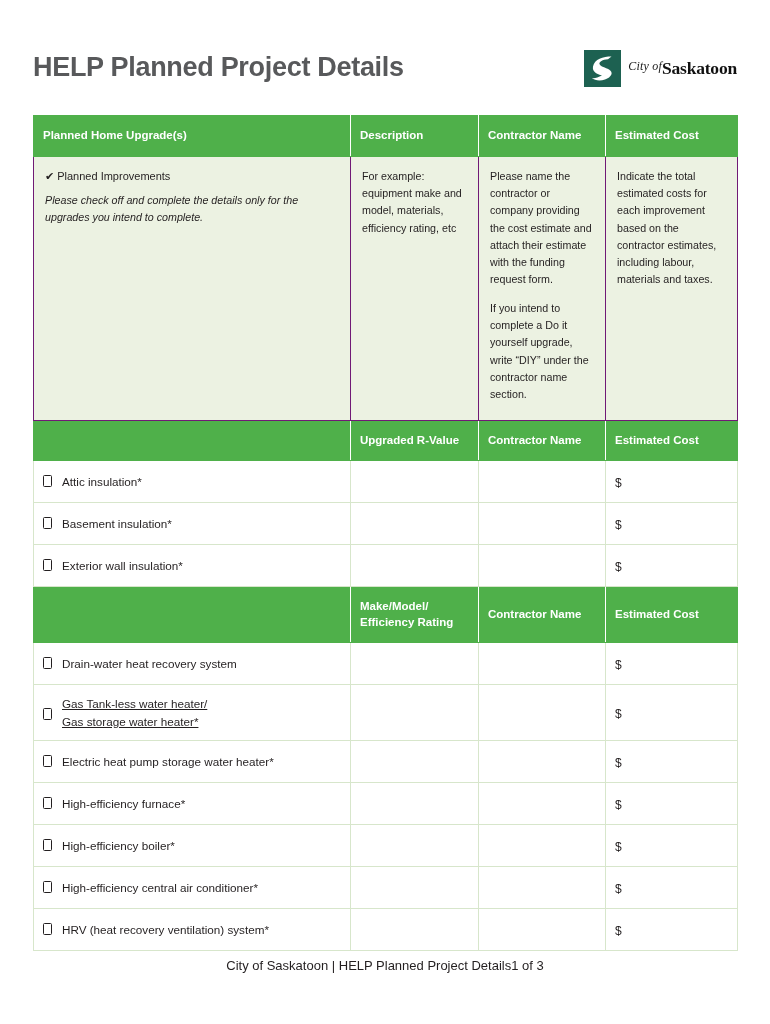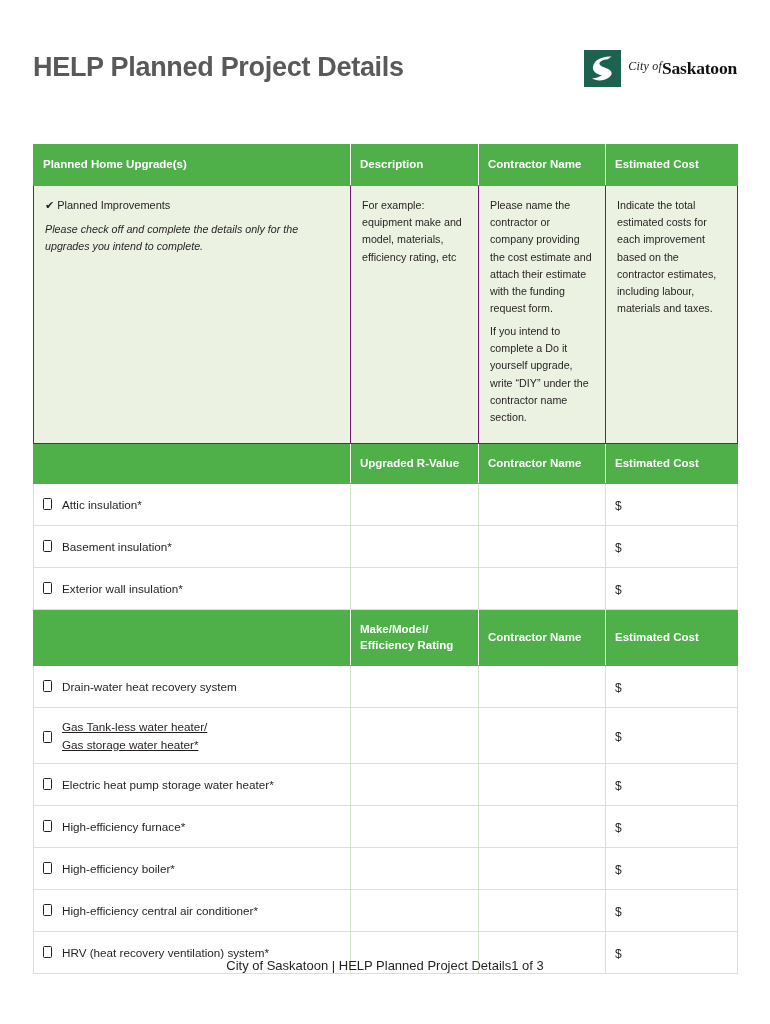--- a/index.html
+++ b/index.html
@@ -71,21 +71,21 @@
     font-weight: bold;
     font-size: 17.5px;
     color: #111111;
     letter-spacing: -0.2px;
   }
 
   
   .table {
     position: absolute;
     left: 33px;
-    top: 144px;
+    top: 115px;
     width: 704px;
     border-collapse: collapse;
     table-layout: fixed;
   }
   .table td {
     vertical-align: top;
     border: 1px solid #d9e7cd;
     padding: 0;
   }
 
@@ -127,21 +127,21 @@
     margin-bottom: 7px;
     white-space: nowrap;
   }
   .instr-check { font-size: 11px; margin-right: 3px; }
   .instr-note {
     font-style: italic;
     font-size: 10.7px;
     line-height: 1.6;
     color: #231f20;
   }
-  .instr-p { margin-bottom: 5px; }
+  .instr-p { margin-bottom: 11px; }
   .instr-p:last-child { margin-bottom: 4px; }
 
   
   tr.item td {
     background: #ffffff;
     border: 1px solid #d7e6cb;
     height: 42px;
     vertical-align: middle;
     padding: 7px 9px;
   }

